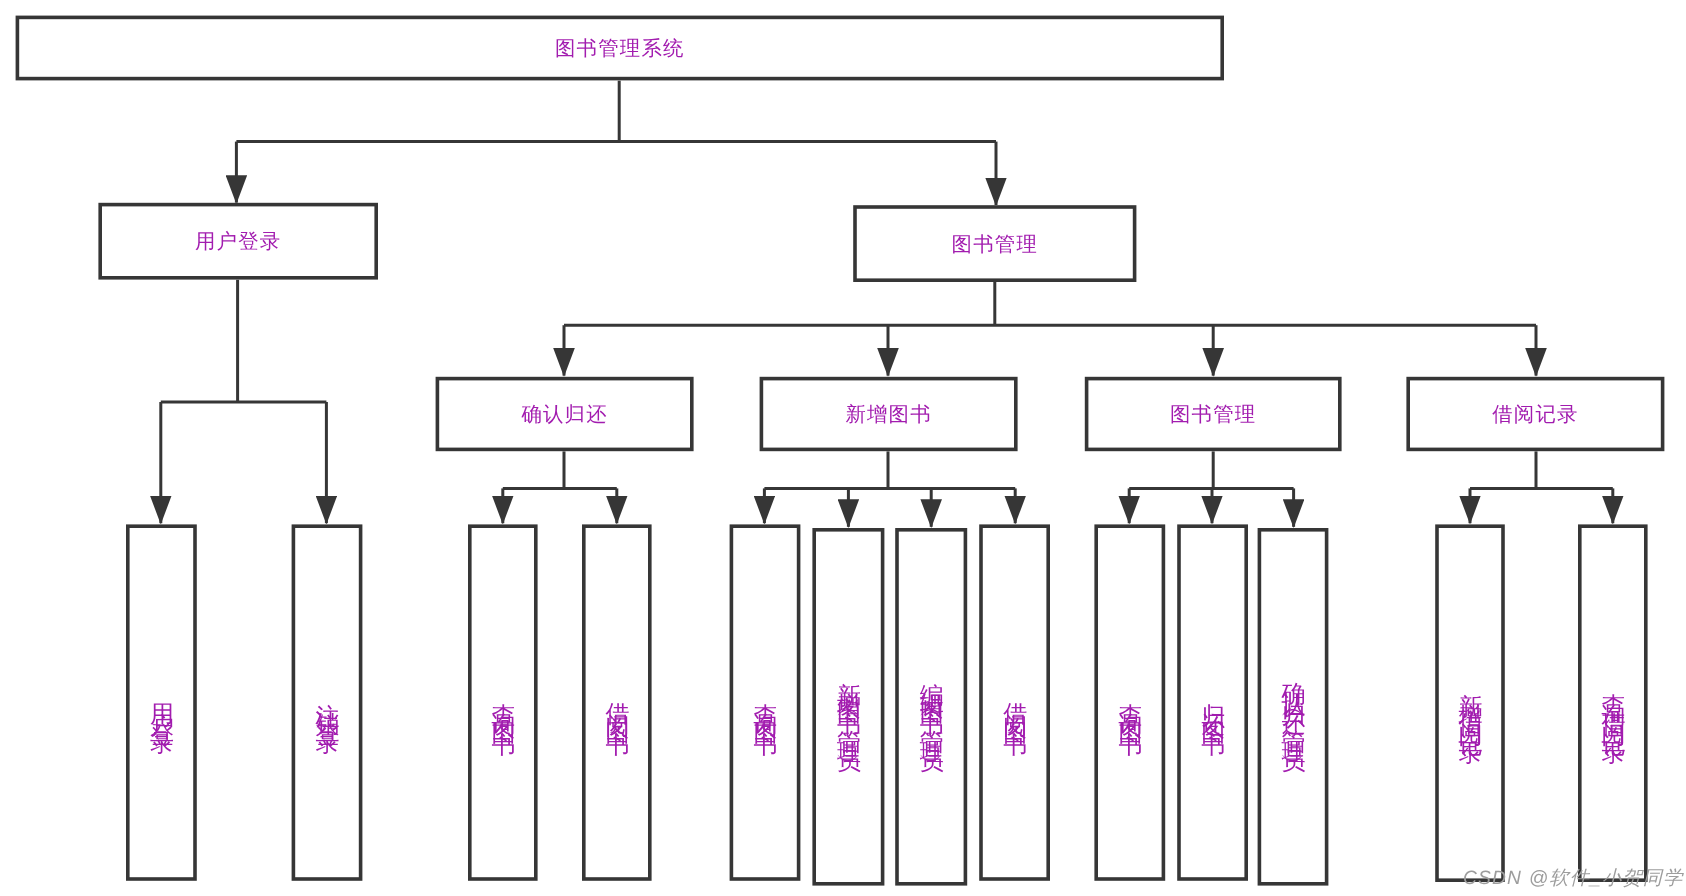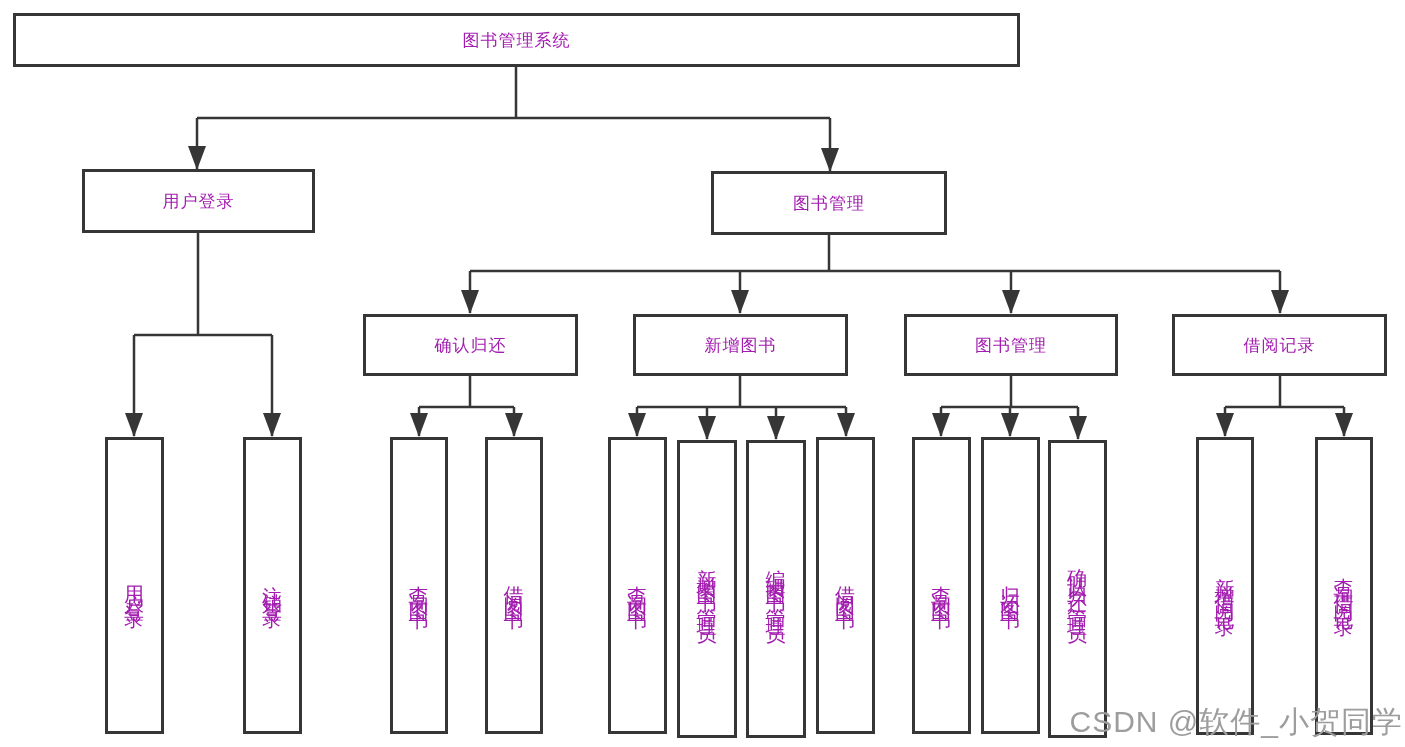--- a/index.html
+++ b/index.html
@@ -41,25 +41,26 @@
     writing-mode: vertical-rl;
     text-orientation: mixed;
     font-size: 20px;
     letter-spacing: 8px;
     line-height: 1;
   }
   .watermark {
     position: absolute;
     right: 2px;
     bottom: 4px;
-    font-size: 30px;
+    font-size: 16px;
     letter-spacing: 1px;
     color: #9d9d9d;
     z-index: 3;
     white-space: nowrap;
+    font-style: italic;
   }
 </style>
 </head>
 <body>
 
 <div class="stage">
 
   <svg class="connectors" width="1405" height="747" viewBox="0 0 1405 747">
     <defs>
       <marker id="ah" viewBox="0 0 24 18" markerWidth="24" markerHeight="18" refX="23" refY="9" orient="auto" markerUnits="userSpaceOnUse">

